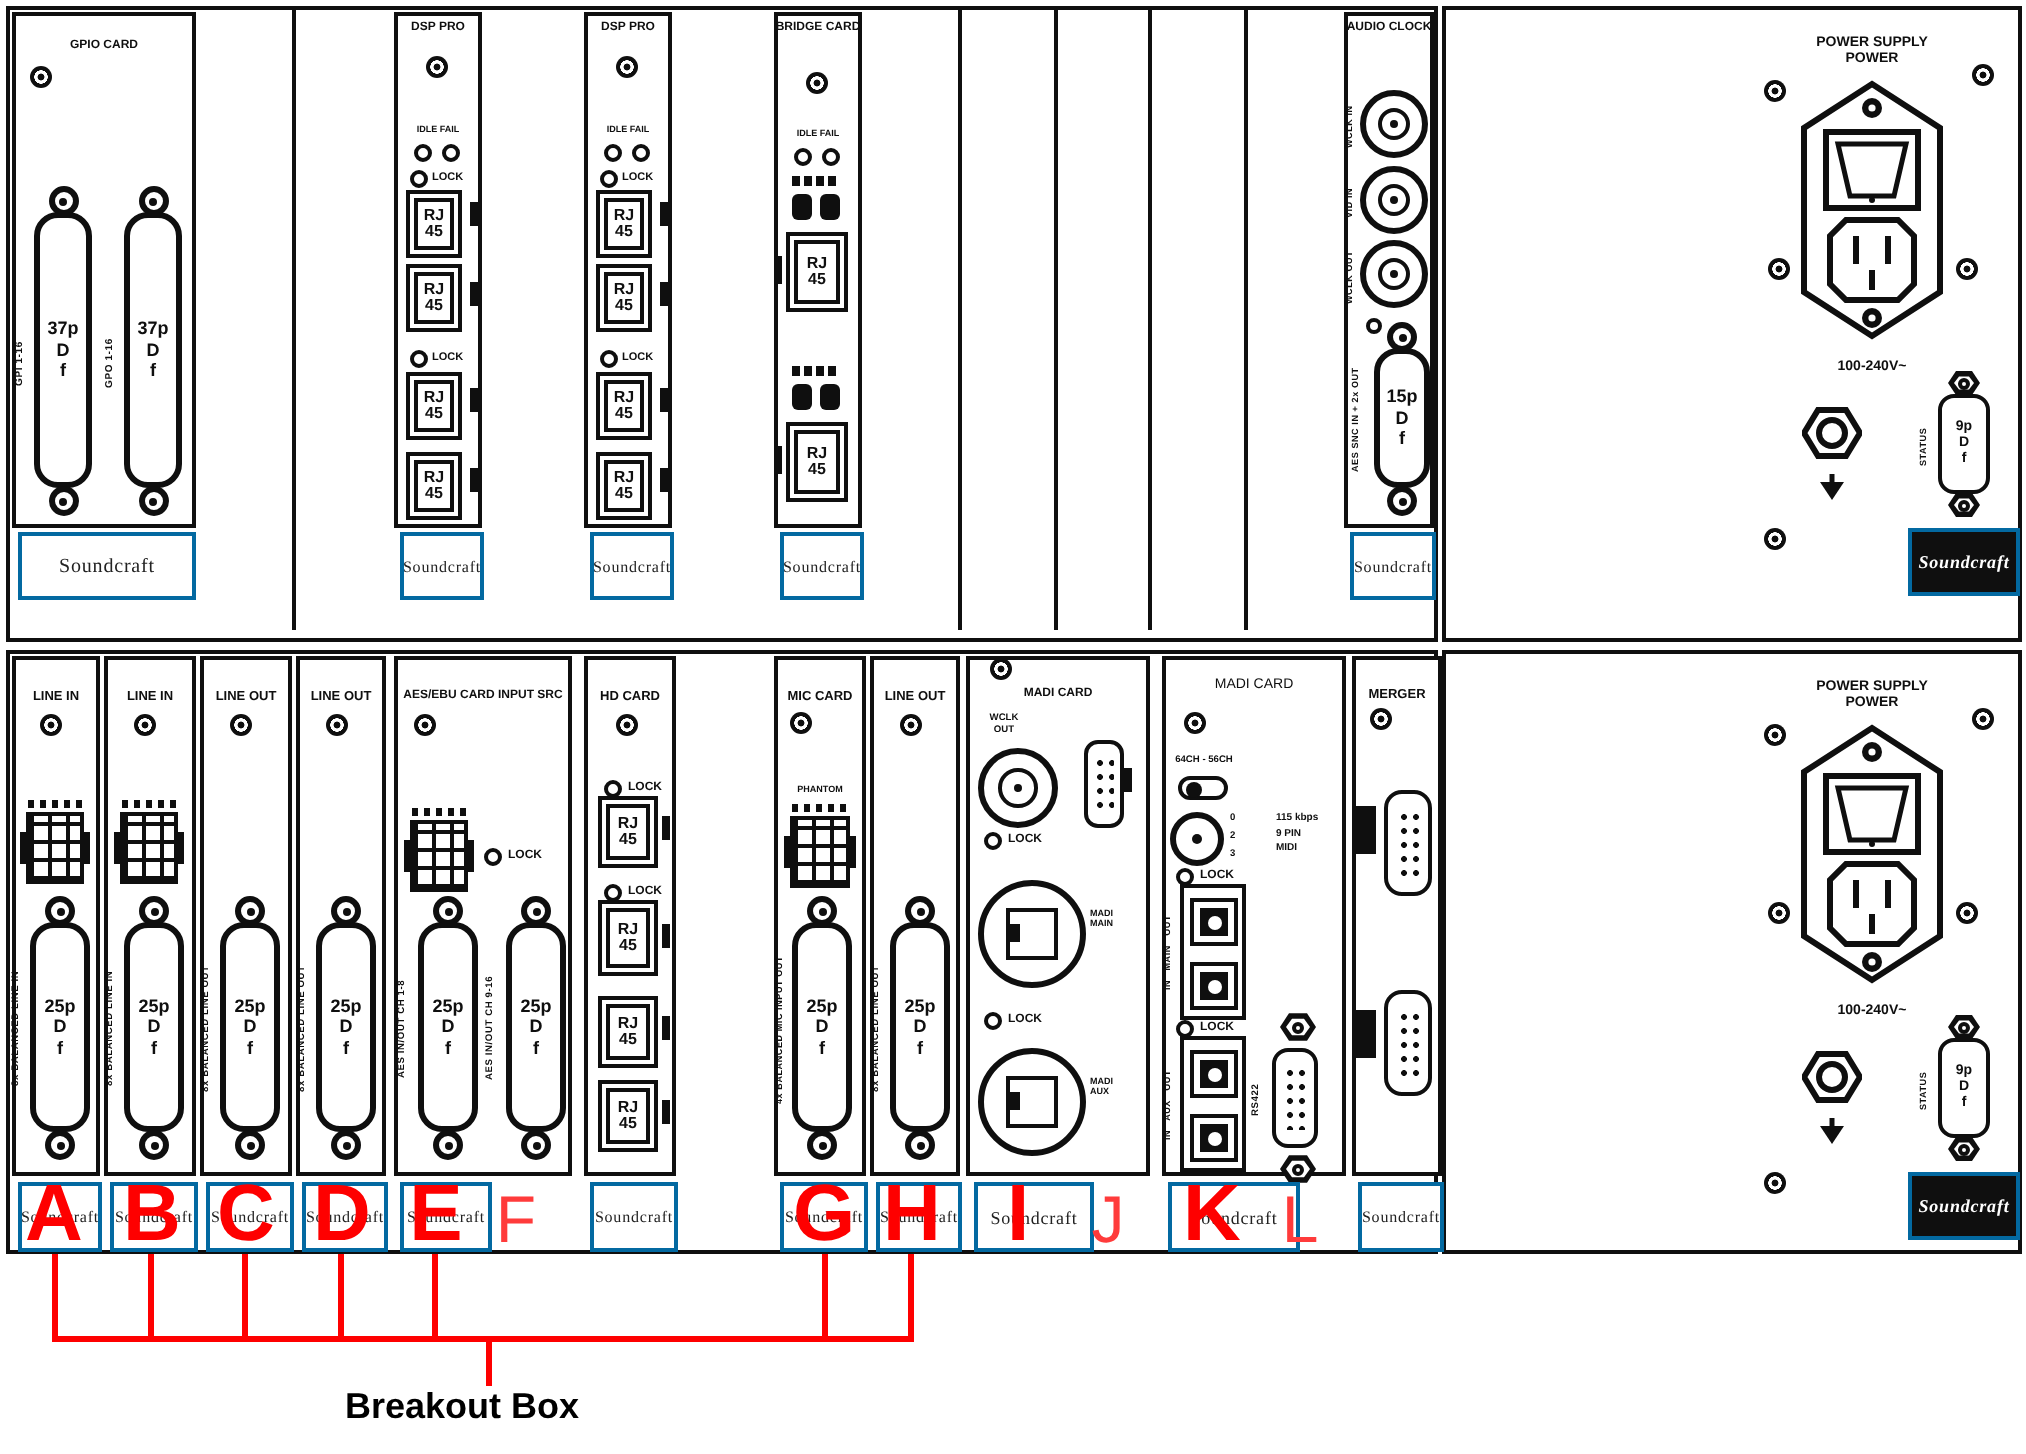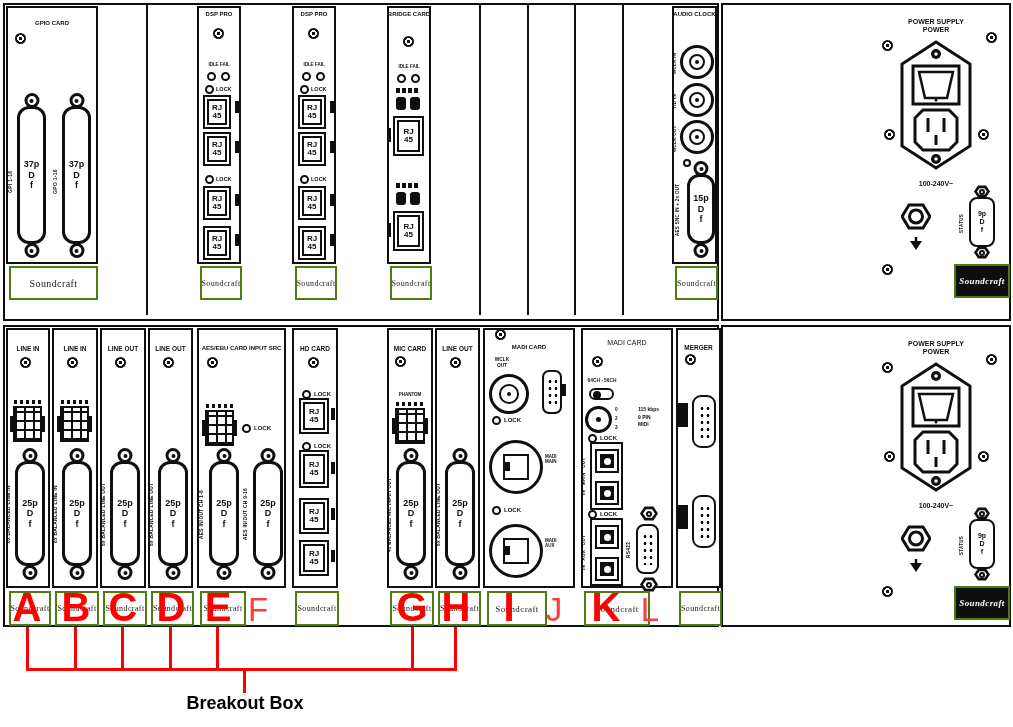--- a/index.html
+++ b/index.html
@@ -2,21 +2,21 @@
 <html><head>
 <meta charset="utf-8">
 <style>
   html,body{margin:0;padding:0;background:#fff}
   #stage{position:relative;width:1013px;height:727px;background:#fff;
          font-family:"Liberation Sans",sans-serif;color:#0f0f0f;overflow:hidden}
   .abs{position:absolute}
   .frame{position:absolute;border:2px solid #0f0f0f;background:#fff}
   .vline{position:absolute;width:2px;background:#0f0f0f}
   .card{position:absolute;background:#fff;box-shadow:inset 0 0 0 2px #0f0f0f}
-  .logo{position:absolute;border:2px solid #4d7c0f;background:#fff;display:flex;align-items:center;justify-content:center;
+  .logo{position:absolute;border:2px solid #0369a1;background:#fff;display:flex;align-items:center;justify-content:center;
         font:10px "Liberation Serif",serif;color:#222;letter-spacing:.4px;white-space:nowrap;overflow:hidden}
   .logo.inv{background:#0f0f0f;color:#fff;font-style:italic;font-weight:bold;font-size:9px}
   .t{position:absolute;font-weight:bold;color:#0f0f0f;text-align:center;white-space:pre-line;line-height:1.2}
   .left{text-align:left}
   .nw{font-weight:400}
   .f45{font-size:4.5px}.f48{font-size:4.8px}.f5{font-size:5px}.f55{font-size:5.5px}
   .f6{font-size:6px}.f65{font-size:6.5px}.f7{font-size:7px}
   .screw{position:absolute;width:11px;height:11px;border-radius:50%;
          background:radial-gradient(circle,#0f0f0f 0 1.7px,#fff 1.8px 3.3px,#0f0f0f 3.4px)}
   .led{position:absolute;width:9px;height:9px;border:2px solid #0f0f0f;border-radius:50%;background:#fff;box-sizing:border-box}
@@ -581,15 +581,15 @@
 
   <div class="rline" style="left:26px;top:627px;width:3px;height:43px"></div>
   <div class="rline" style="left:74px;top:627px;width:3px;height:43px"></div>
   <div class="rline" style="left:121px;top:627px;width:3px;height:43px"></div>
   <div class="rline" style="left:169px;top:627px;width:3px;height:43px"></div>
   <div class="rline" style="left:216px;top:627px;width:3px;height:43px"></div>
   <div class="rline" style="left:411px;top:627px;width:3px;height:43px"></div>
   <div class="rline" style="left:454px;top:627px;width:3px;height:43px"></div>
   <div class="rline" style="left:26px;top:668px;width:431px;height:3px"></div>
   <div class="rline" style="left:243px;top:671px;width:3px;height:22px"></div>
-  <div class="bigtext" style="left:145px;top:693px;width:200px">Breakout Box</div>
+  <div class="bigtext" style="left:131px;top:693px;width:200px">Breakout Box</div>
 
 </div>
 
 </body></html>

